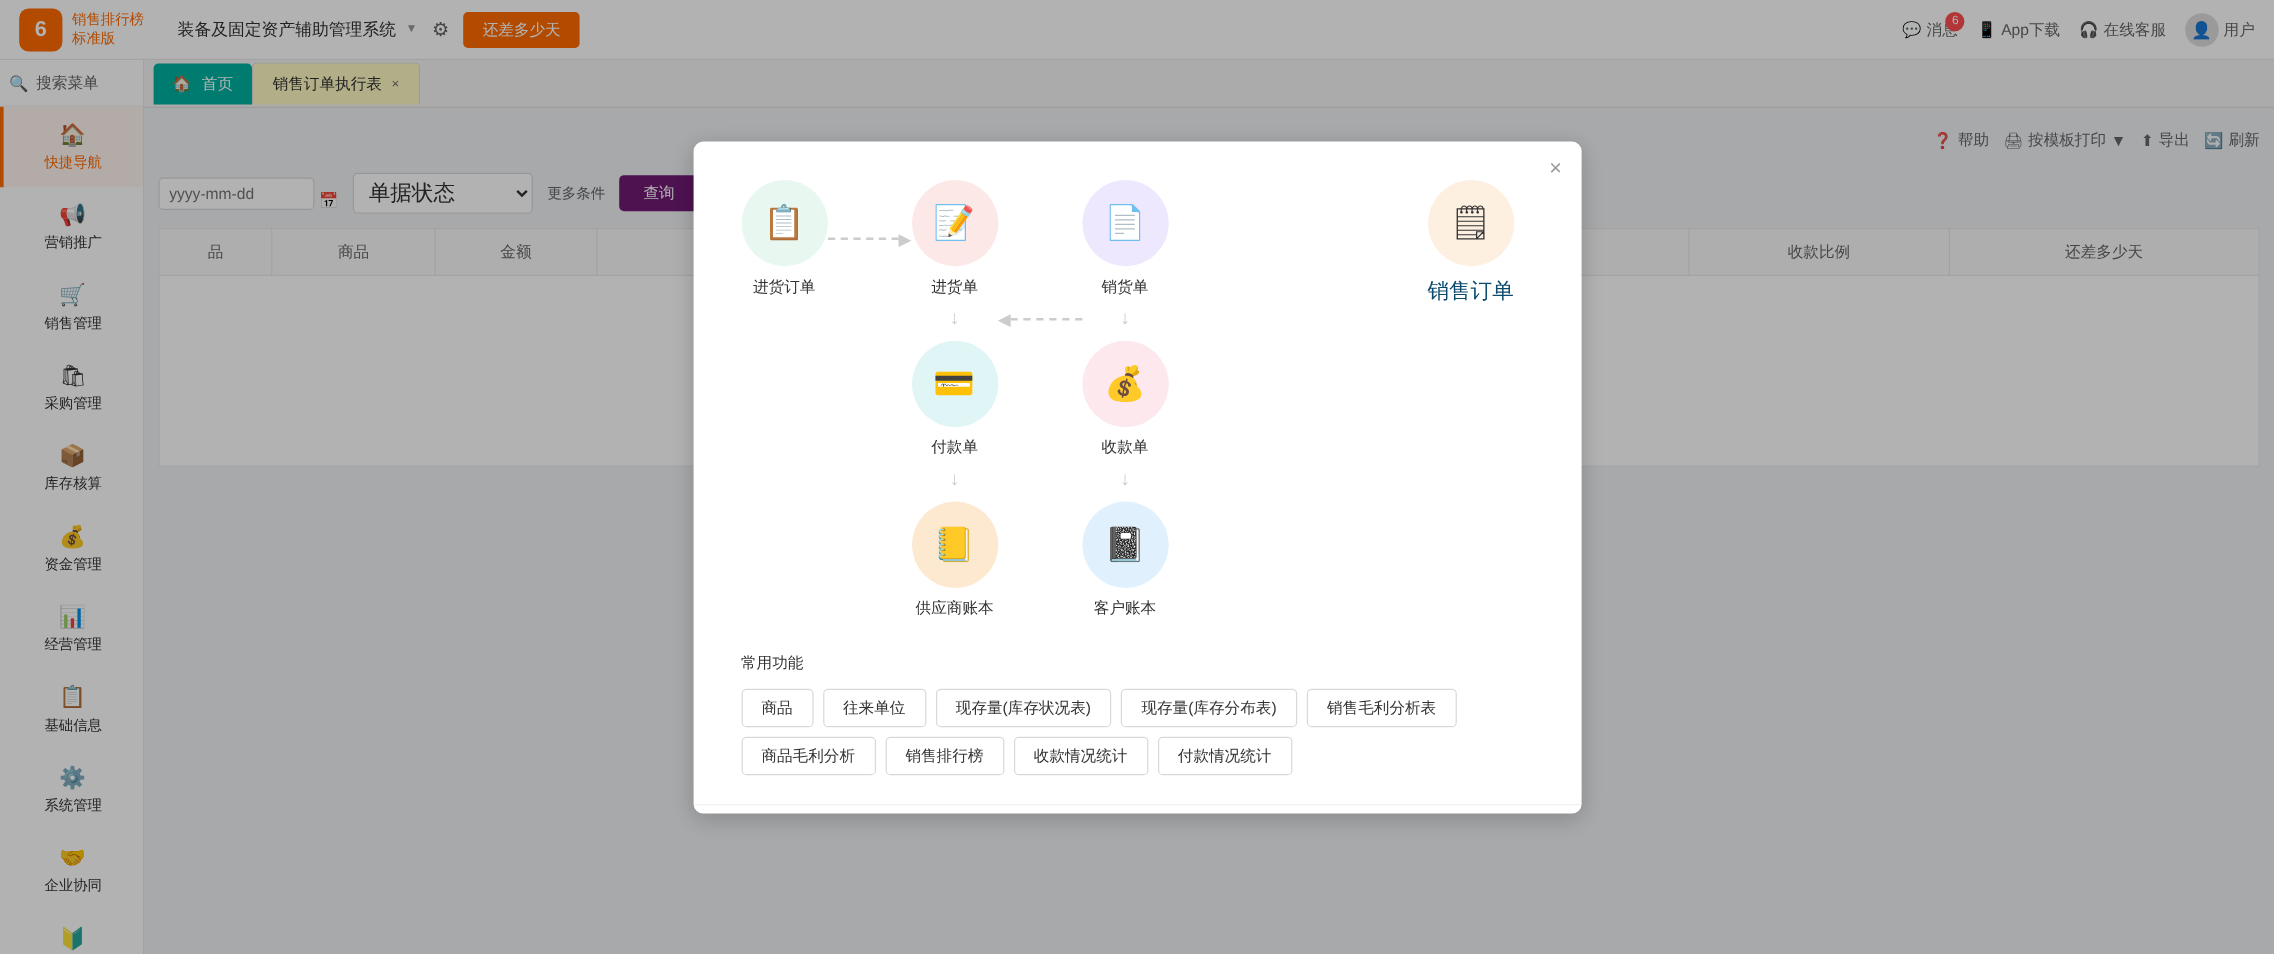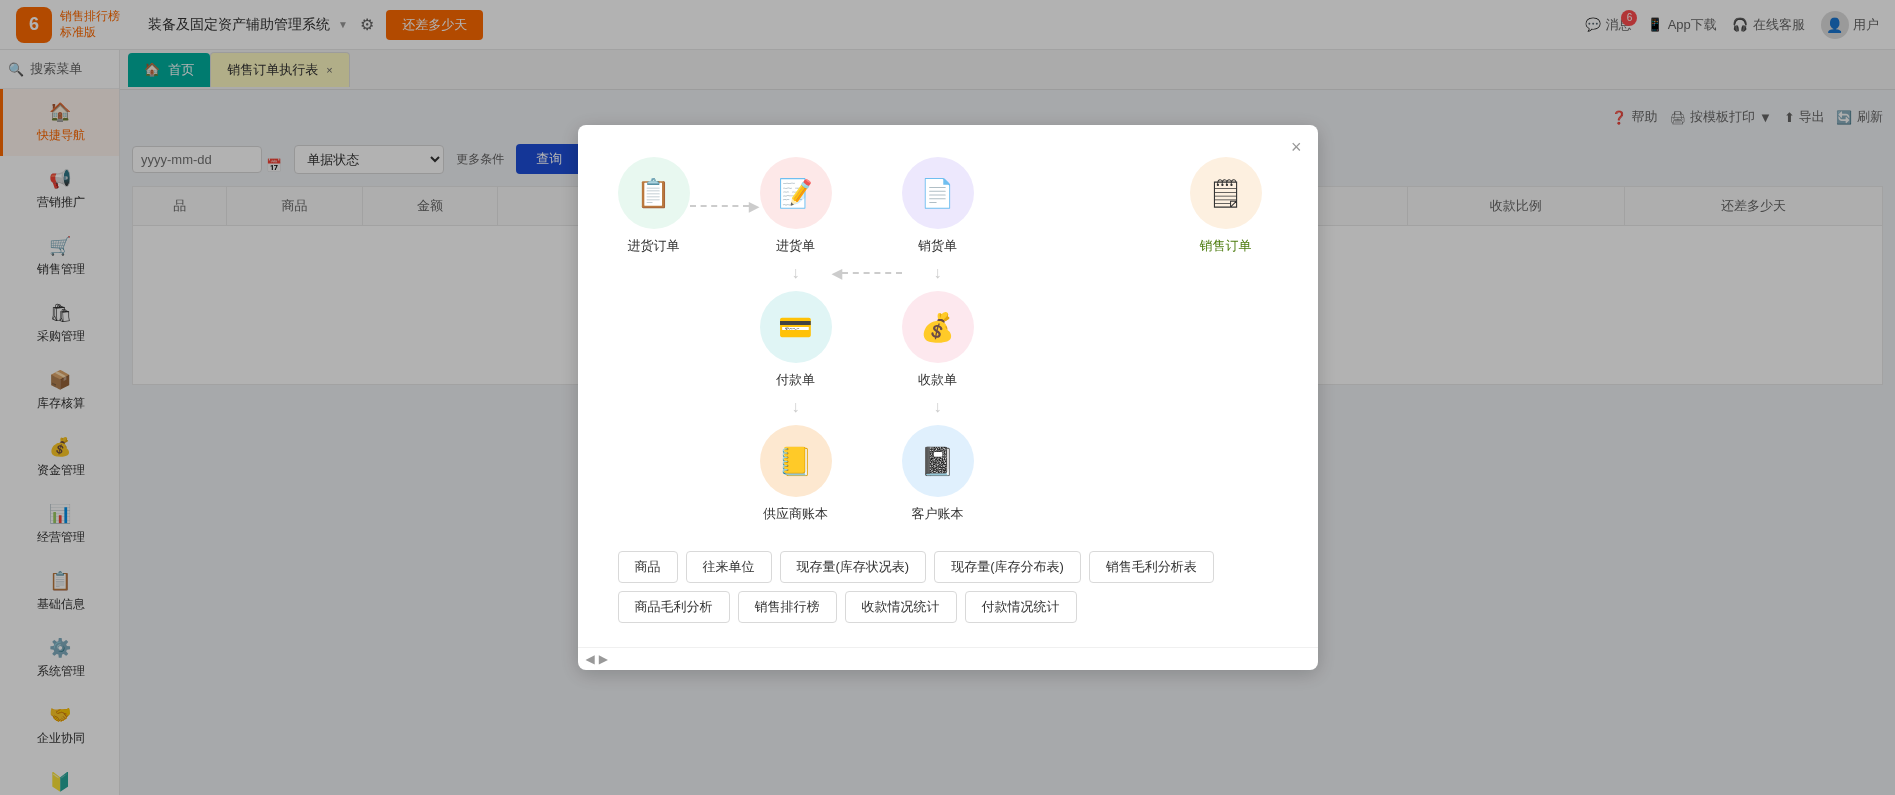--- a/index.html
+++ b/index.html
@@ -49,23 +49,23 @@
     .page-content { flex: 1; overflow: auto; padding: 12px; position: relative; }
 
     
     .page-toolbar { display: flex; align-items: center; justify-content: flex-end; gap: 12px; margin-bottom: 12px; padding: 6px 0; }
     .toolbar-btn { display: flex; align-items: center; gap: 4px; color: #666; cursor: pointer; font-size: 13px; }
 
     
     .filter-row { display: flex; align-items: center; gap: 12px; margin-bottom: 12px; flex-wrap: wrap; }
     .filter-date { display: flex; align-items: flex-end; gap: 4px; }
     .filter-input { border: 1px solid #d9d9d9; border-radius: 4px; padding: 5px 8px; font-size: 13px; color: #999; width: 130px; }
-    .filter-select { border: 1px solid #d9d9d9; border-radius: 4px; padding: 5px 8px; font-size: 13px; color: #333; width: 150px; background: white; }
+    .filter-select { border: 1px solid #d9d9d9; border-radius: 4px; padding: 5px 8px; font-size: 18px; color: #333; width: 150px; background: white; }
     .more-conditions { color: #666; font-size: 12px; cursor: pointer; }
-    .search-btn { background: #1d4ed8; color: white; border: none; padding: 6px 20px; border-radius: 4px; cursor: pointer; font-size: 13px; }
+    .search-btn { background: #701a75; color: white; border: none; padding: 6px 20px; border-radius: 4px; cursor: pointer; font-size: 13px; }
     .settings-btn { background: #fff; color: #666; border: 1px solid #d9d9d9; padding: 5px 12px; border-radius: 4px; cursor: pointer; font-size: 13px; }
 
     
     .data-table { width: 100%; border-collapse: collapse; background: white; }
     .data-table th { background: #fafafa; border: 1px solid #e8e8e8; padding: 10px 8px; text-align: center; font-size: 13px; color: #666; font-weight: normal; white-space: nowrap; }
     .data-table td { border: 1px solid #e8e8e8; padding: 10px 8px; text-align: center; font-size: 13px; }
     .empty-tip { text-align: center; color: #999; font-size: 13px; padding: 60px 0; }
 
     
     .modal-overlay { position: fixed; top: 0; left: 0; right: 0; bottom: 0; background: rgba(0,0,0,0.3); z-index: 200; display: flex; align-items: center; justify-content: center; }
@@ -342,20 +342,21 @@
           <span class="flow-label">供应商账本</span>
         </div>
         <div></div>
         <div class="flow-node">
           <div class="flow-circle circle-blue" style="width:72px;height:72px;border-radius:50%;display:flex;align-items:center;justify-content:center;font-size:28px;color:#3c9be8;">📓</div>
           <span class="flow-label">客户账本</span>
         </div>
       </div>
 
       <div class="common-funcs">
+        <div class="common-title">常用功能</div>
         <div class="func-buttons" id="func-buttons-container">
             <button class="func-btn">商品</button>
             <button class="func-btn">往来单位</button>
             <button class="func-btn">现存量(库存状况表)</button>
             <button class="func-btn">现存量(库存分布表)</button>
             <button class="func-btn">销售毛利分析表</button>
             <button class="func-btn">商品毛利分析</button>
             <button class="func-btn">销售排行榜</button>
             <button class="func-btn">收款情况统计</button>
             <button class="func-btn">付款情况统计</button>
@@ -363,21 +364,21 @@
       </div>
     </div>
 
     <div class="modal-scrollbar">
       <span class="scroll-arrow">◀</span>
 
       <span class="scroll-arrow">▶</span>
     </div>
   <div class="sales-order-node-overlay">
   <div style="width:72px;height:72px;border-radius:50%;background:#fdf0e0;display:flex;align-items:center;justify-content:center;font-size:28px;">🗒</div>
-  <span style="font-size:13px;color:#4d7c0f;">销售订单</span>
+  <span style="font-size:18px;color:#0c4a6e;">销售订单</span>
 </div>
     </div>
 </div>
 
 <style>
 .modal-box { position: relative; }
 .sales-order-node-overlay {
   position: absolute;
   top: 32px;
   right: 56px;

